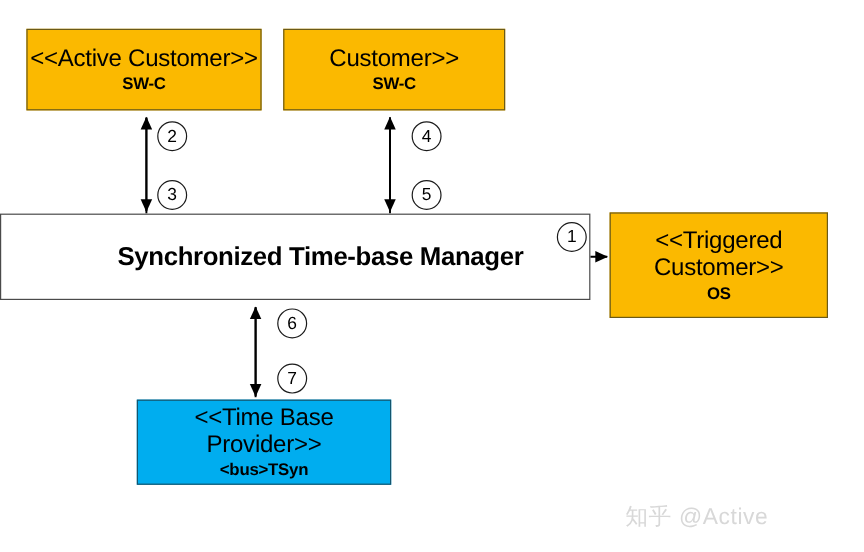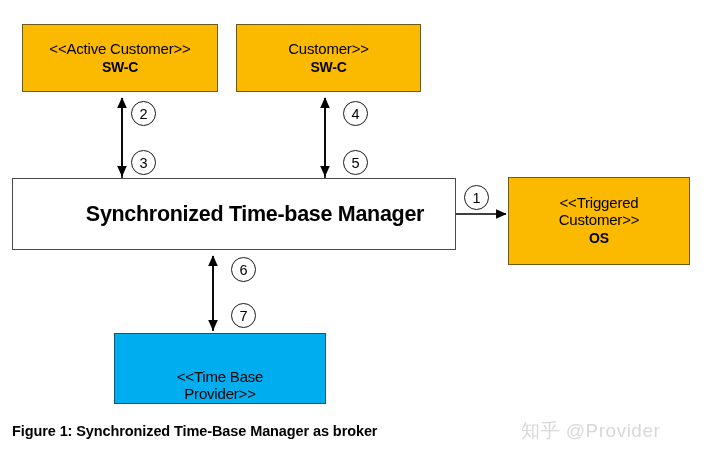--- a/index.html
+++ b/index.html
@@ -28,21 +28,21 @@
     box-sizing: border-box;
     display: flex;
     flex-direction: column;
     align-items: center;
     justify-content: center;
     text-align: center;
     color: #000000;
     line-height: 1.12;
   }
   .node .stereo {
-    font-size: 15px;
+    font-size: 20px;
     font-weight: normal;
     letter-spacing: -0.2px;
   }
   .node .name {
     font-size: 14px;
     font-weight: bold;
     margin-top: 2px;
     letter-spacing: -0.2px;
   }
 
@@ -61,23 +61,23 @@
   .node-white .name {
     font-size: 21.5px;
     font-weight: bold;
     margin-top: 0;
     letter-spacing: -0.3px;
   }
 
   
   #node-active-customer { left: 22px;  top: 24px;  width: 196px; height: 68px; }
   #node-notification-customer { left: 236px; top: 24px;  width: 185px; height: 68px; }
-  #node-stbm          { left: 12px;  top: 178px; width: 444px; height: 72px; padding-left: 42px; }
+  #node-stbm          { left: 0;  top: 178px; width: 492px; height: 72px; padding-left: 42px; }
   #node-triggered-os  { left: 508px; top: 177px; width: 182px; height: 88px; }
-  #node-tsyn          { left: 114px; top: 333px; width: 212px; height: 71px; justify-content: flex-end; }
+  #node-tsyn          { left: 114px; top: 333px; width: 212px; height: 71px; }
 
   
   .num-circle {
     position: absolute;
     width: 25px;
     height: 25px;
     border-radius: 50%;
     border: 1.4px solid #1a1a1a;
     background: #ffffff;
     display: flex;
@@ -170,27 +170,27 @@
 
   <div class="node node-orange" id="node-triggered-os">
     <div class="stereo">&lt;&lt;Triggered</div>
     <div class="stereo">Customer&gt;&gt;</div>
     <div class="name">OS</div>
   </div>
 
   <div class="node node-blue" id="node-tsyn">
     <div class="stereo">&lt;&lt;Time Base</div>
     <div class="stereo">Provider&gt;&gt;</div>
+    <div class="name">&lt;bus&gt;TSyn</div>
   </div>
 
   <div class="num-circle" id="circle-1">1</div>
   <div class="num-circle" id="circle-2">2</div>
   <div class="num-circle" id="circle-3">3</div>
   <div class="num-circle" id="circle-4">4</div>
   <div class="num-circle" id="circle-5">5</div>
   <div class="num-circle" id="circle-6">6</div>
   <div class="num-circle" id="circle-7">7</div>
 
-  <div id="figure-caption">Figure 1: Synchronized Time-Base Manager as broker</div>
 
-  <div id="watermark">知乎 @Provider</div>
+  <div id="watermark">知乎 @Active</div>
 
 </div>
 
 </body></html>

